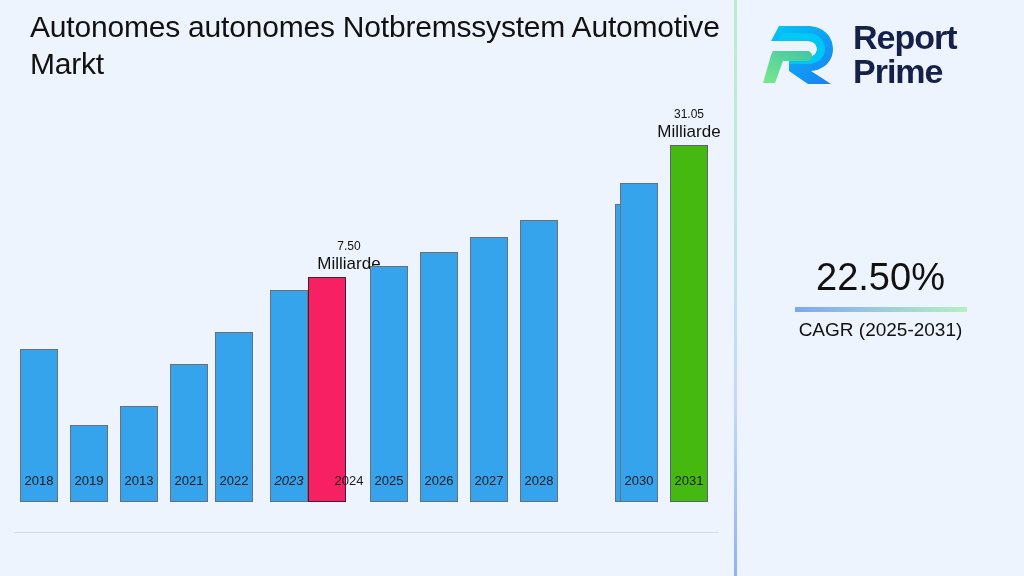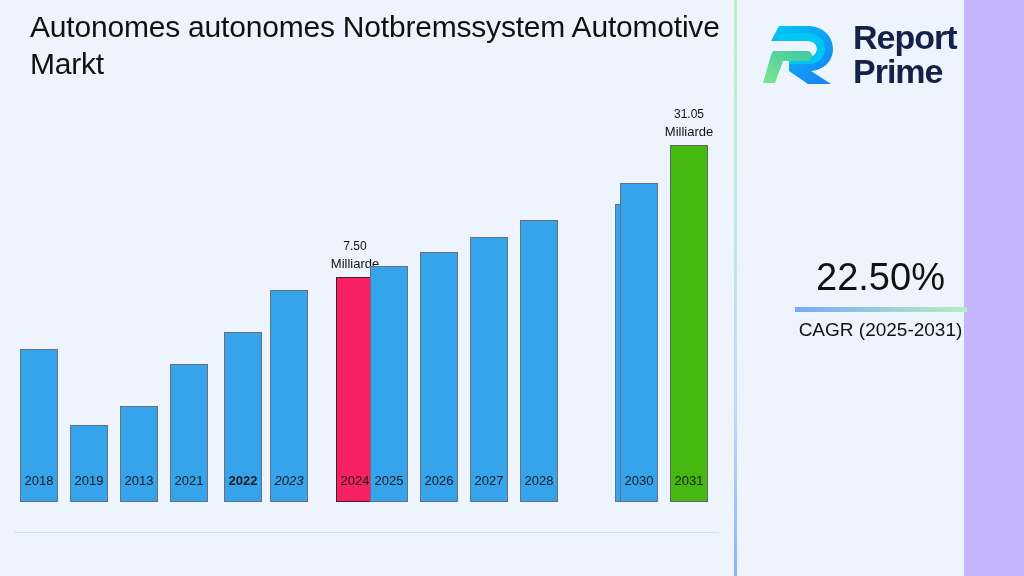--- a/index.html
+++ b/index.html
@@ -11,21 +11,21 @@
     width: 1024px;
     height: 576px;
     overflow: hidden;
     font-family: "Liberation Sans", sans-serif;
     background: #eef4fd;
   }
   #page {
     position: relative;
     width: 1024px;
     height: 576px;
-    background: #c4b5fd;
+    background: #737373;
     box-sizing: border-box;
   }
 
   
   #left-panel {
     position: absolute;
     left: 0;
     top: 0;
     width: 735px;
     height: 576px;
@@ -91,21 +91,21 @@
     white-space: nowrap;
     color: #111111;
   }
   .bar-label .val {
     display: block;
     font-size: 12px;
     line-height: 19px;
   }
   .bar-label .unit {
     display: block;
-    font-size: 13px;
+    font-size: 17px;
     line-height: 15px;
   }
   .tick-label {
     position: absolute;
     bottom: 14px;
     left: 50%;
     transform: translateX(-50%);
     font-size: 13px;
     color: #1a1a1a;
     white-space: nowrap;
@@ -120,21 +120,21 @@
     width: 3px;
     height: 576px;
     background: linear-gradient(to bottom, #b8f0c8 0%, #bfe9e2 35%, #c3d9f6 70%, #8fb2f8 100%);
   }
 
   
   #right-panel {
     position: absolute;
     left: 737px;
     top: 0;
-    width: 227px;
+    width: 287px;
     height: 576px;
     background: #eef4fd;
   }
 
   #logo-block {
     position: absolute;
     left: 26px;
     top: 14px;
     width: 245px;
     height: 80px;
@@ -201,29 +201,29 @@
             <div class="tick-label">2019</div>
           </div>
           <div class="bar-slot" style="left: 120px; height: 186px;">
             <div class="bar" title="2020: 3.44 Milliarde" style="height: 96px;"></div>
             <div class="tick-label">2013</div>
           </div>
           <div class="bar-slot" style="left: 170px; height: 228px;">
             <div class="bar" title="2021: 4.75 Milliarde" style="height: 138px;"></div>
             <div class="tick-label">2021</div>
           </div>
-          <div class="bar-slot" style="left: 224px; height: 260px; font-weight: bold;">
+          <div class="bar-slot" style="left: 215px; height: 260px;">
             <div class="bar" title="2022: 5.32 Milliarde" style="height: 170px;"></div>
             <div class="tick-label">2022</div>
           </div>
           <div class="bar-slot" style="left: 270px; height: 302px; font-style: italic;">
             <div class="bar" title="2023: 6.07 Milliarde" style="height: 212px;"></div>
             <div class="tick-label">2023</div>
           </div>
-          <div class="bar-slot" style="left: 336px; height: 315px;">
+          <div class="bar-slot" style="left: 308px; height: 315px; padding-left: 44px;">
             <div class="bar highlight-current" title="2024: 7.5 Milliarde" style="height: 225px;"></div>
             <div class="bar-label" style="bottom: 231px;">
               <span class="val">7.50</span>
               <span class="unit">Milliarde</span>
             </div>
             <div class="tick-label">2024</div>
           </div>
           <div class="bar-slot" style="left: 370px; height: 326px;">
             <div class="bar" title="2025: 8.19 Milliarde" style="height: 236px;"></div>
             <div class="tick-label">2025</div>

